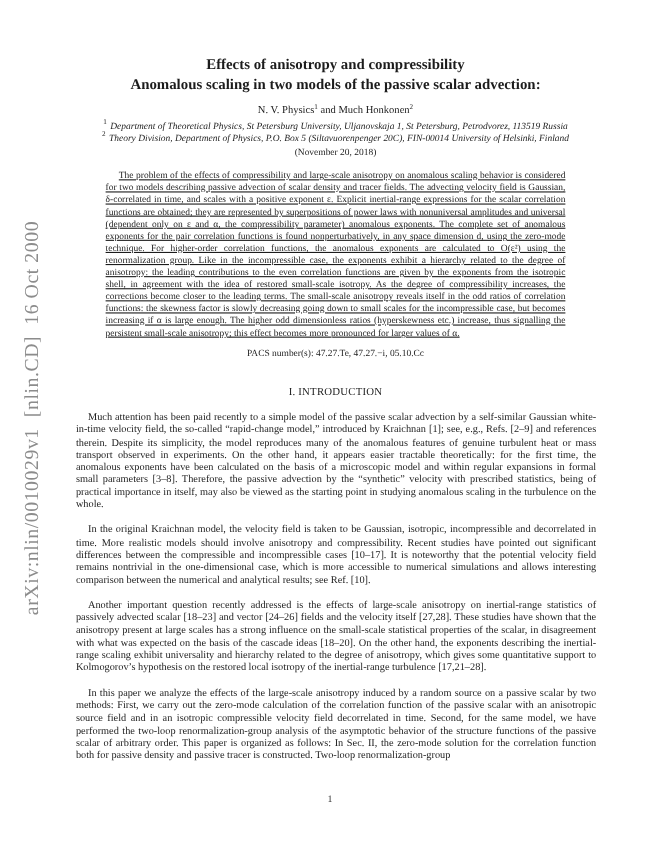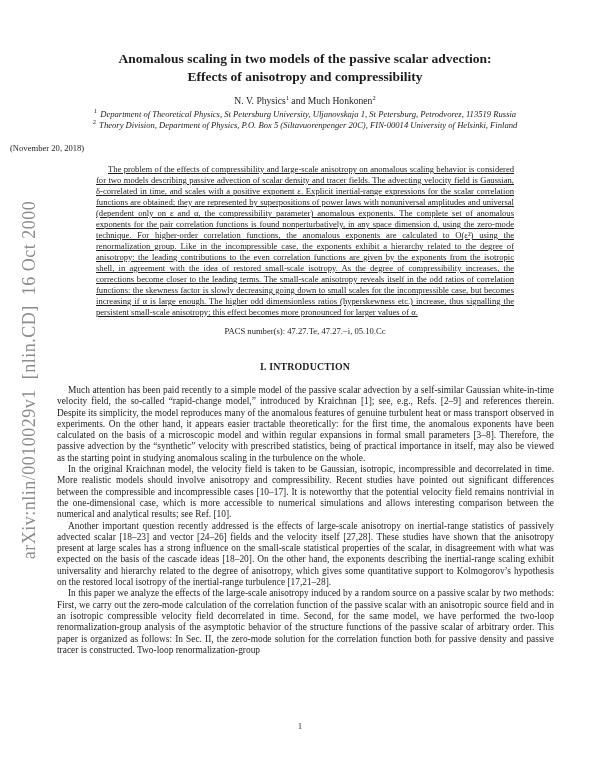--- a/index.html
+++ b/index.html
@@ -55,22 +55,22 @@
   .affiliations {
     margin-top: 3px;
     text-align: center;
     font-style: italic;
     font-size: 8.6px;
     line-height: 11px;
     color: #1c1c1c;
   }
   .affil sup { font-style: normal; margin-right: 1px; }
   .date-line {
-    margin-top: 12px;
-    text-align: left;
+    margin-top: 2px;
+    text-align: center;
     font-size: 8.6px;
     color: #1c1c1c;
   }
   .abstract {
     width: 418px;
     margin: 11px 0 0 86px; 
     text-align: justify;
     font-size: 8.6px;
     line-height: 11px;
     text-indent: 12px;
@@ -82,34 +82,34 @@
     margin: 8px 0 0 86px;
     text-align: center;
     font-size: 8.6px;
     line-height: 11px;
     color: #1c1c1c;
   }
   .section-heading {
     margin: 24px 0 0 0;
     text-align: center;
     font-size: 9.8px;
-    font-weight: bold;
+    font-weight: normal;
     letter-spacing: 0.2px;
     color: #1c1c1c;
   }
   .body-text {
     width: 497px;
     margin: 13px 0 0 47px; 
     text-align: justify;
     font-size: 9.4px;
     line-height: 11.3px;
     color: #1c1c1c;
   }
   .body-text p {
-    margin: 0;
+    margin: 12px;
     text-indent: 11px;
   }
   .page-number {
     position: absolute;
     top: 721px;
     left: 0;
     width: 100%;
     text-align: center;
     font-size: 9px;
     color: #333333;
@@ -118,22 +118,22 @@
 </head>
 <body>
 
 <div class="page">
 
   <div class="arxiv-banner">arXiv:nlin/0010029v1  [nlin.CD]  16 Oct 2000</div>
 
   <div class="content">
 
     <h1 class="title">
+      <span class="tl">Effects of anisotropy and compressibility</span>
       <span class="tl">Anomalous scaling in two models of the passive scalar advection:</span>
-      <span class="tl">Effects of anisotropy and compressibility</span>
     </h1>
 
     <div class="authors"><span>N. V. Physics</span><sup>1</sup><span> and </span><span>Much Honkonen</span><sup>2</sup></div>
 
     <div class="affiliations">
       <div class="affil"><sup>1</sup><span> Department of Theoretical Physics, St Petersburg University, Uljanovskaja 1, St Petersburg, Petrodvorez, 113519 Russia</span></div>
       <div class="affil"><sup>2</sup><span> Theory Division, Department of Physics, P.O. Box 5 (Siltavuorenpenger 20C), FIN-00014 University of Helsinki, Finland</span></div>
     </div>
 
     <div class="date-line">(November 20, 2018)</div>

